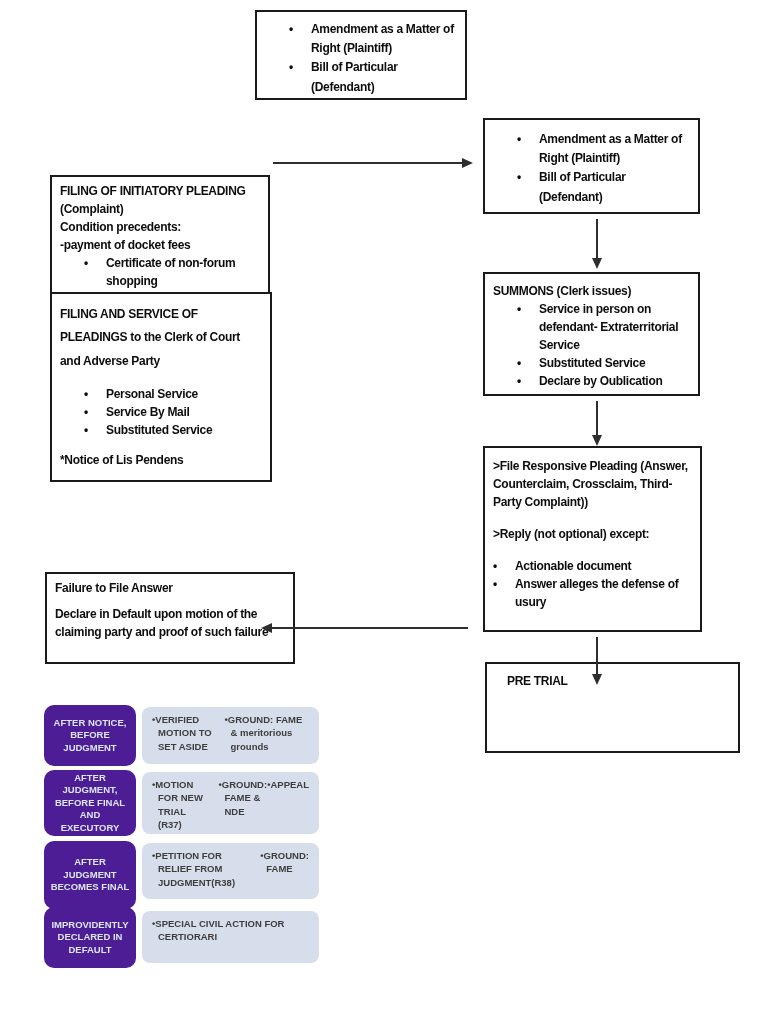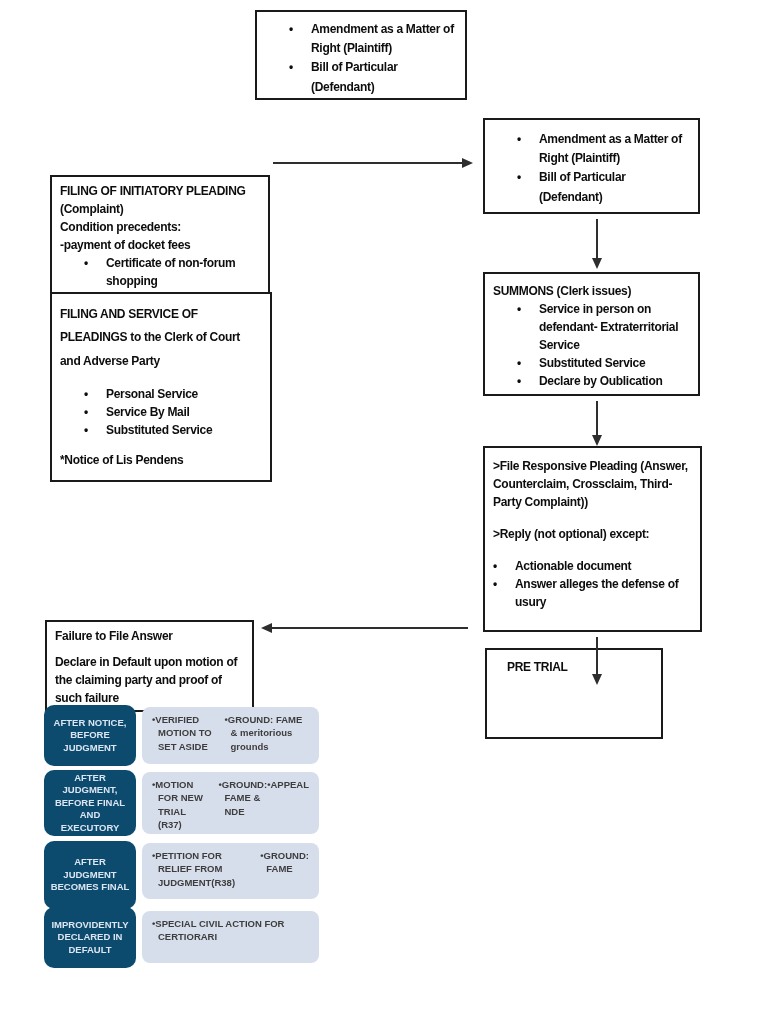--- a/index.html
+++ b/index.html
@@ -33,21 +33,21 @@
   .ahead-left { position: absolute; width: 0; height: 0;
     border-top: 5px solid transparent; border-bottom: 5px solid transparent;
     border-right: 11px solid #2e2e2e; }
   .ahead-down { position: absolute; width: 0; height: 0;
     border-left: 5px solid transparent; border-right: 5px solid transparent;
     border-top: 11px solid #2e2e2e; }
 
   
   .sa-label {
     position: absolute; box-sizing: border-box; left: 44px; width: 92px;
-    background: #0c4a6e; border-radius: 10px; color: #dce6f2;
+    background: #4c1d95; border-radius: 10px; color: #dce6f2;
     font-weight: bold; font-size: 9.5px; line-height: 1.3; text-align: center;
     display: flex; align-items: center; justify-content: center; padding: 4px 6px;
   }
   .sa-panel {
     position: absolute; box-sizing: border-box; left: 142px; width: 177px;
     background: #d7deeb; border-radius: 8px; color: #3d3d3d;
     font-weight: bold; font-size: 9.5px; line-height: 1.4; padding: 6px 10px;
     display: flex; flex-direction: row; justify-content: center;
   }
   .sa-item { padding-left: 6px; text-indent: -6px; }
@@ -142,27 +142,27 @@
     <div class="brow" style="margin-left:0;">
       <span class="bmark">•</span>
       <span class="btxt">Actionable document</span>
     </div>
     <div class="brow" style="margin-left:0;">
       <span class="bmark">•</span>
       <span class="btxt">Answer alleges the defense of usury</span>
     </div>
   </div>
 
-  <div class="fbox" style="left:45px; top:620px; width:209px; height:92px; ">
+  <div class="fbox" style="left:45px; top:572px; width:250px; height:92px; ">
     <div class="fline">Failure to File Answer</div>
     <div class="gap8"></div>
     <div>Declare in Default upon motion of the claiming party and proof of such failure</div>
   </div>
 
-  <div class="fbox" style="left:485px; top:648px; width:178px; height:91px; padding-top:8px;padding-left:20px;">
+  <div class="fbox" style="left:485px; top:662px; width:255px; height:91px; padding-top:8px;padding-left:20px;">
     <div class="fline">PRE TRIAL</div>
   </div>
 
   <div>
     <span class="aline-h" style="left:273px; top:162px; width:191px;"></span>
     <span class="ahead-right" style="left:462px; top:158px;"></span>
   </div>
   <div>
     <span class="aline-v" style="left:596px; top:219px; height:40px;"></span>
     <span class="ahead-down" style="left:592px; top:258px;"></span>

